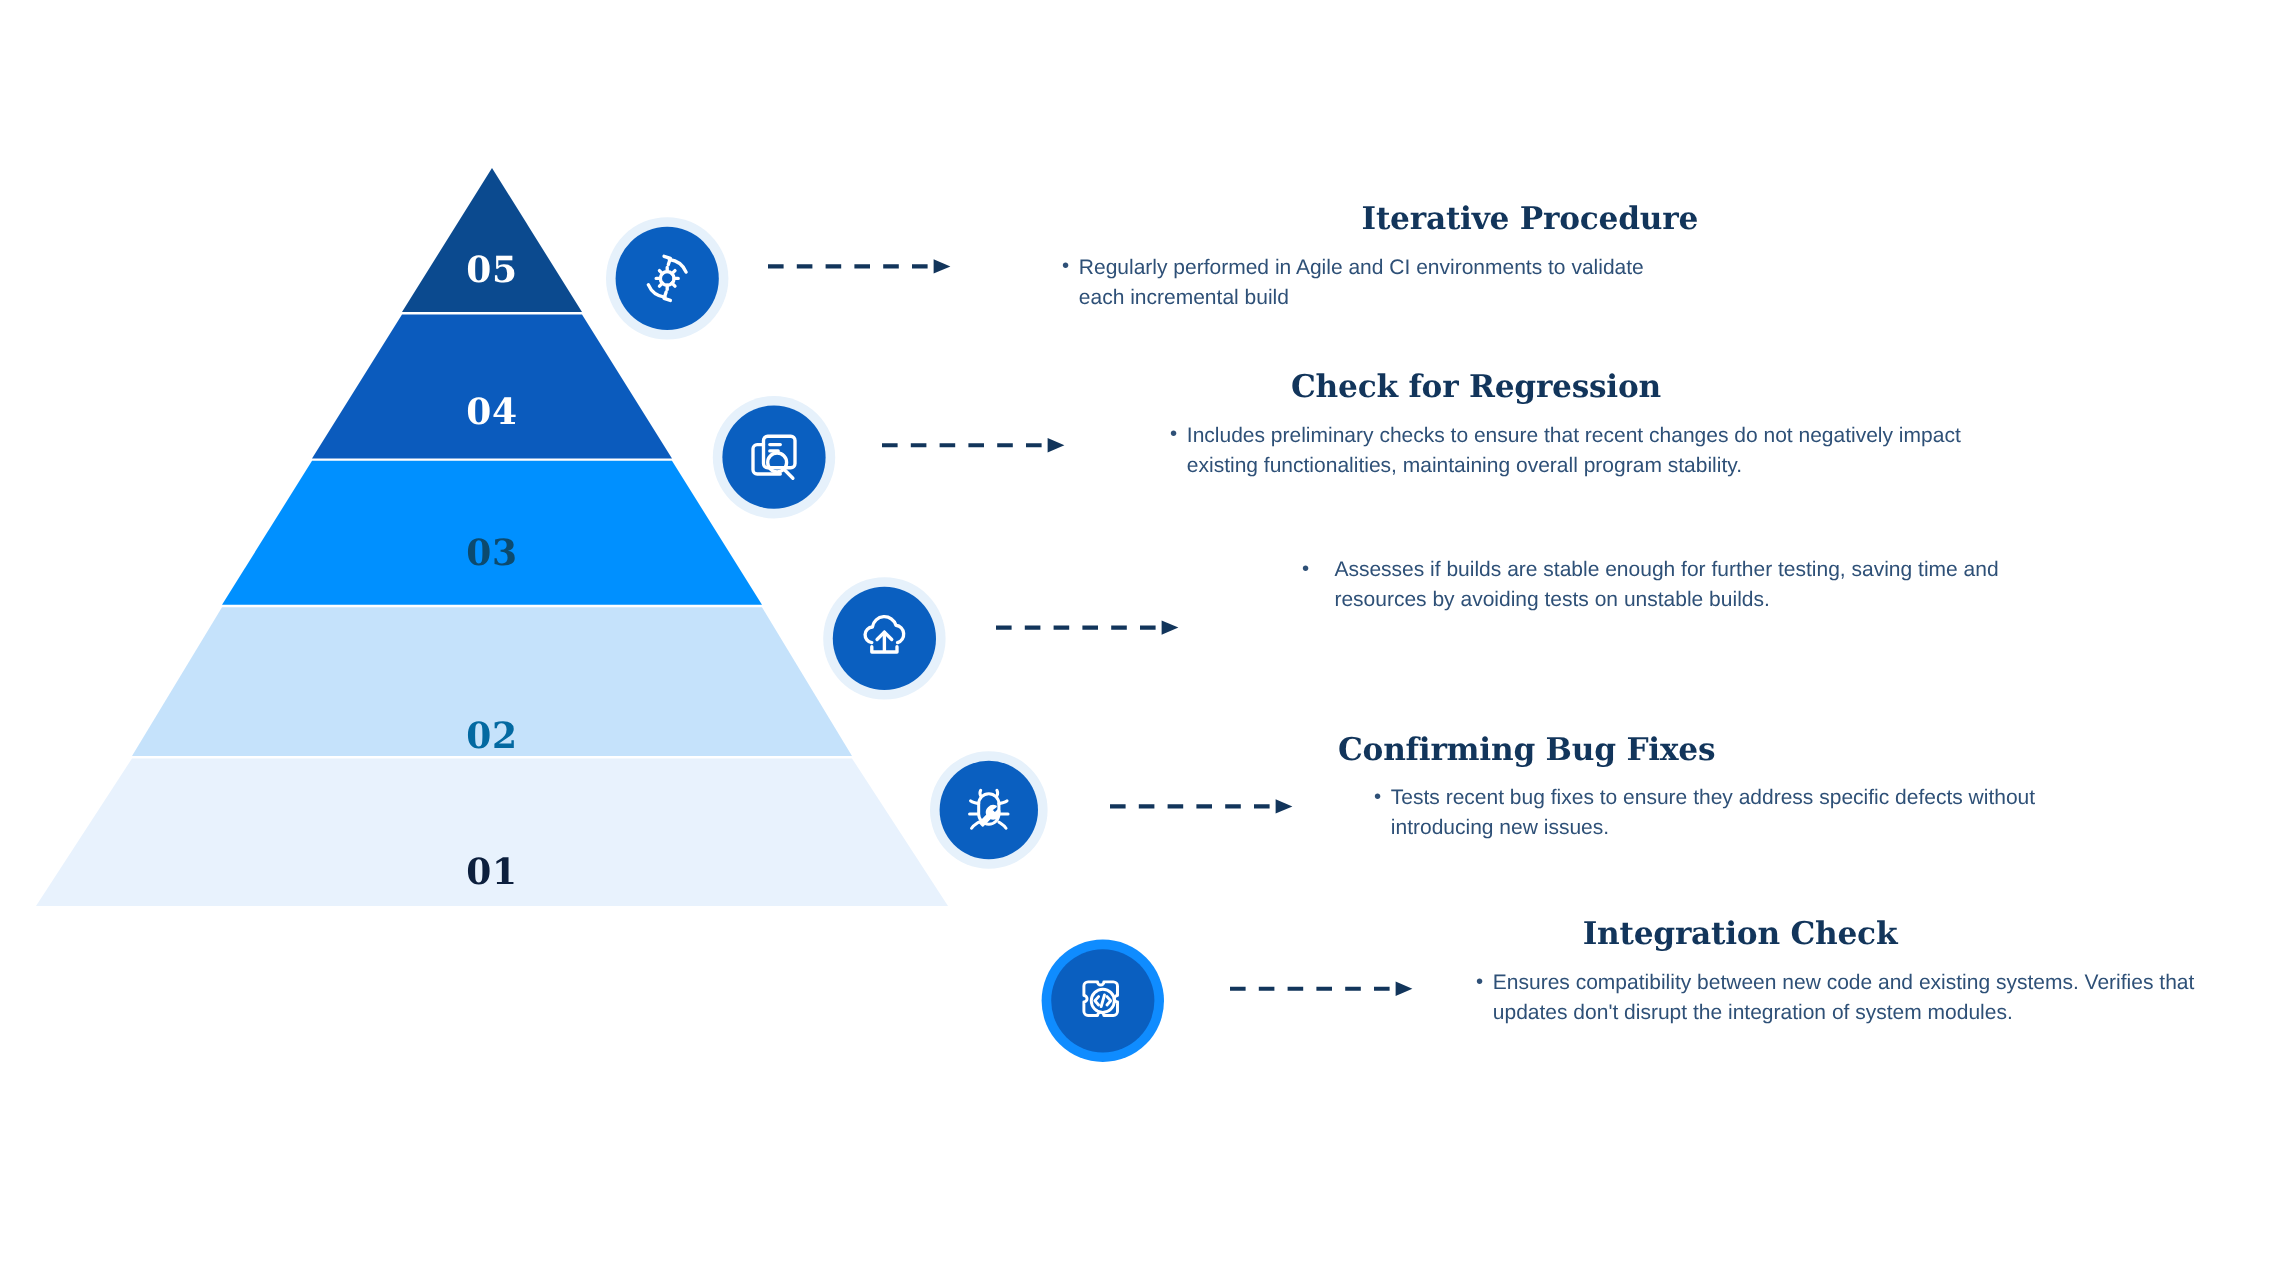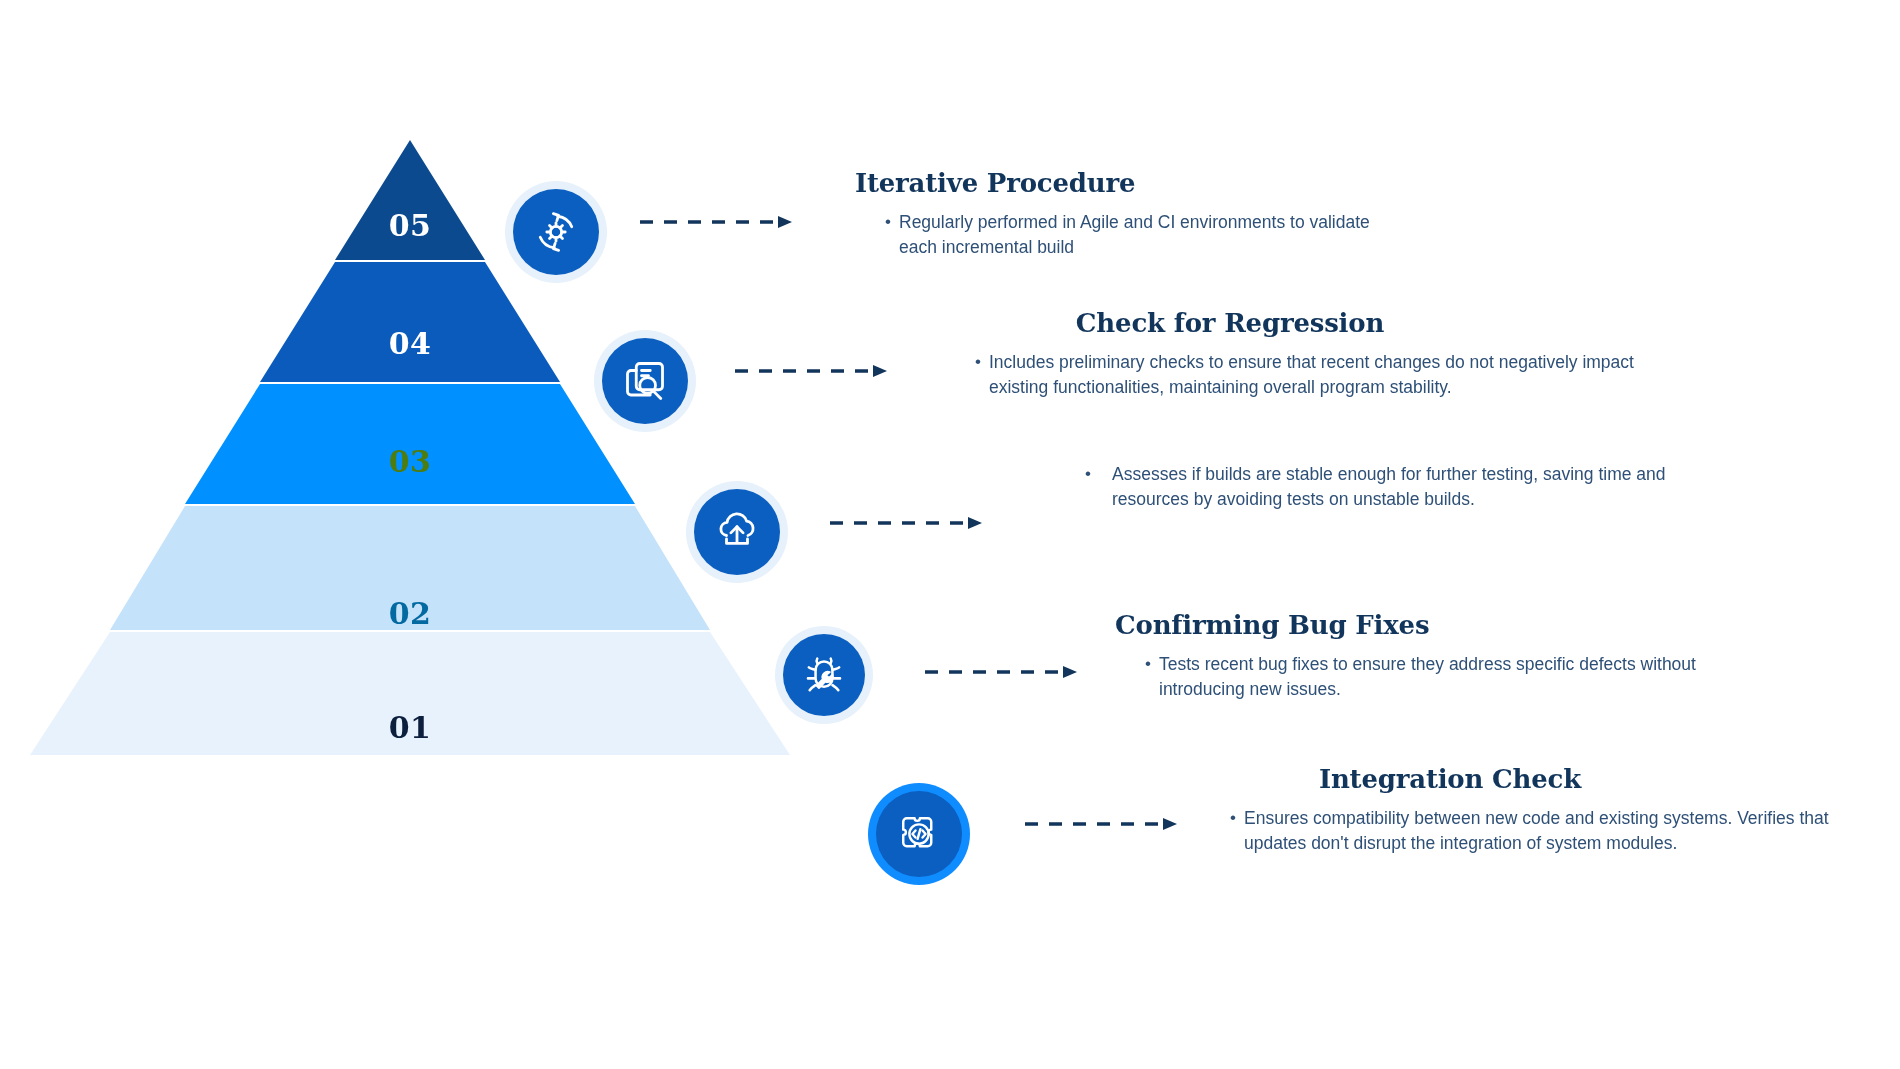--- a/index.html
+++ b/index.html
@@ -122,21 +122,21 @@
 
       <polygon points="260,244 560,244 635,364 185,364" fill="#0090ff"></polygon>
 
       <polygon points="185,366 635,366 710,490 110,490" fill="#c5e2fb"></polygon>
 
       <polygon points="110,492 710,492 790,615 30,615" fill="#e8f2fd"></polygon>
     </svg>
 
     <div class="band-number" style="left:350px; top:68px; color:#ffffff;">05</div>
     <div class="band-number" style="left:350px; top:186px; color:#ffffff;">04</div>
-    <div class="band-number" style="left:350px; top:304px; color:#4d7c0f;">03</div>
+    <div class="band-number" style="left:350px; top:304px; color:#0c4a6e;">03</div>
     <div class="band-number" style="left:350px; top:424px; color:#0369a1;margin-top:32px;">02</div>
     <div class="band-number" style="left:350px; top:570px; color:#0c1f3d;">01</div>
   </div>
 
   <div class="icon-node" style="left:505px; top:181px; width:102px; height:102px; background:#e6f1fb; padding:8px;">
     <div class="inner">
       <svg width="56" height="56" viewBox="0 0 64 64" fill="none" stroke="#ffffff" stroke-width="3.2" stroke-linecap="round" stroke-linejoin="round">
         <path d="M14 38a20 20 0 0 0 16 12"></path>
         <path d="M50 26a20 20 0 0 0-16-12"></path>
         <polyline points="31,45 29,51 35,53"></polyline>
@@ -222,21 +222,21 @@
     </svg>
   </div>
   <div class="connector" style="left:1025px; top:817px; width:160px;">
     <svg width="160" height="14" viewBox="0 0 160 14">
       <line x1="0" y1="7" x2="138" y2="7" stroke="#12355b" stroke-width="3.4" stroke-dasharray="13 11"></line>
       <polygon points="138,1 152,7 138,13" fill="#12355b"></polygon>
     </svg>
   </div>
 
   <div class="text-block" style="left:855px; top:168px; width:560px;">
-    <div class="block-title" style="text-align:left;">Iterative Procedure</div>
+    <div class="block-title" style="text-align:right;">Iterative Procedure</div>
     <div class="bullet-row" style="padding-left:30px;">
       <span class="bullet-dot">•</span>
       <span class="bullet-text" style="max-width:480px;">Regularly performed in Agile and CI environments to validate each incremental build</span>
     </div>
   </div>
 
   <div class="text-block" style="left:940px; top:308px; width:730px;">
     <div class="block-title" style="text-align:center; width:580px;">Check for Regression</div>
     <div class="bullet-row" style="padding-left:35px;">
       <span class="bullet-dot">•</span>

